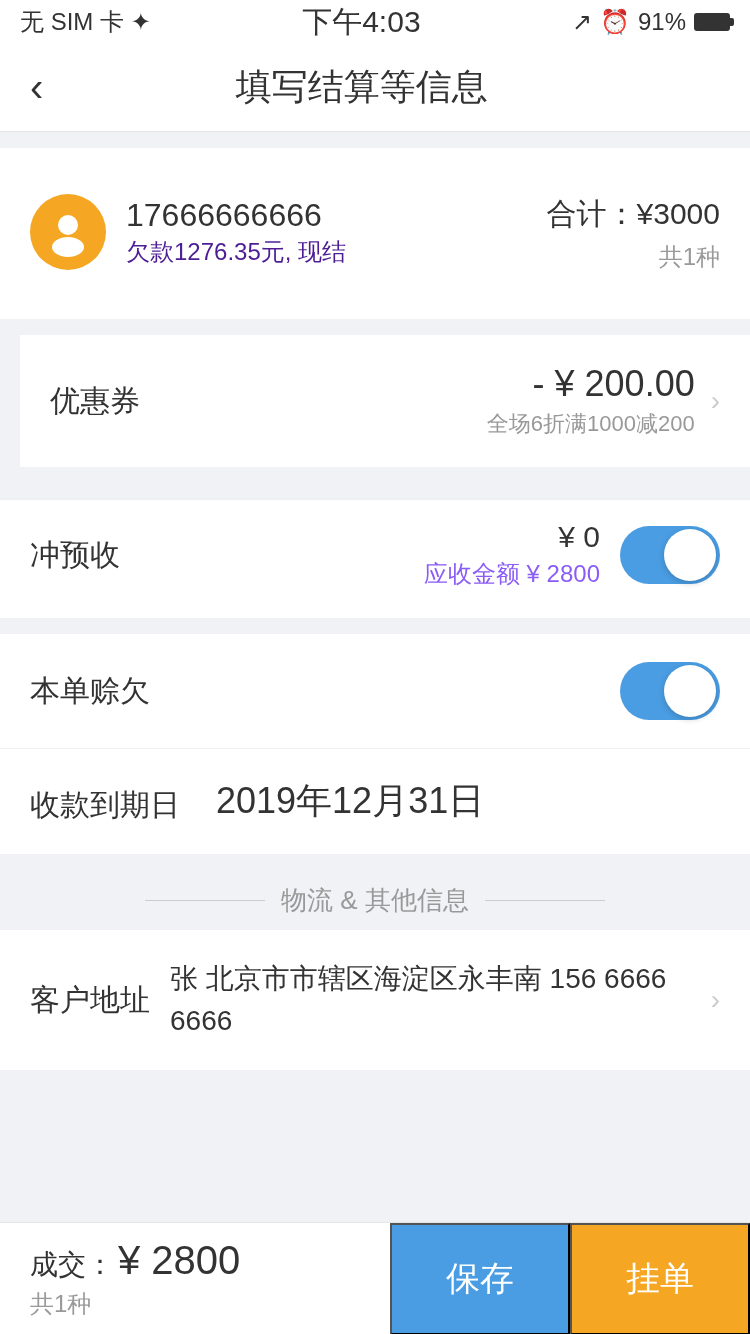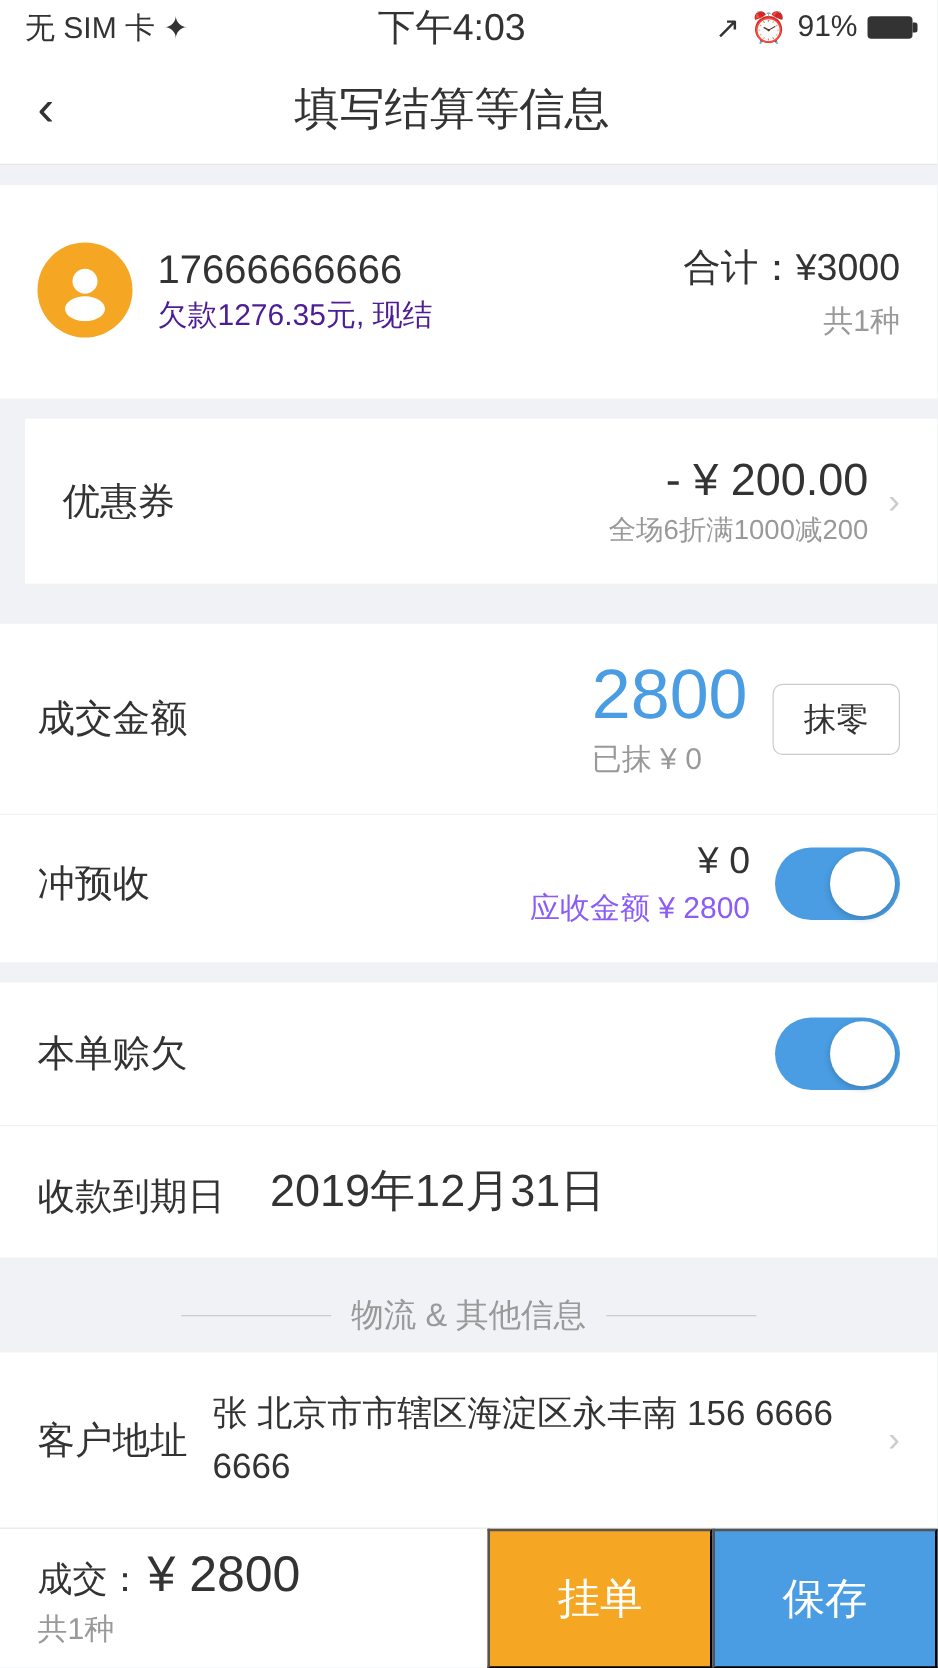--- a/index.html
+++ b/index.html
@@ -327,30 +327,20 @@
           <div class="coupon-desc">全场6折满1000减200</div>
         </div>
         <div class="chevron">›</div>
       </div>
     </div>
   </div>
 
   <div class="divider"></div>
 
   <div class="deal-section">
-    <div class="deal-row">
-      <div class="row-label">成交金额</div>
-      <div class="deal-amount-group">
-        <div>
-          <div class="deal-number">2800</div>
-          <div class="deal-sub">已抹  ¥ 0</div>
-        </div>
-        <button class="round-zero-btn">抹零</button>
-      </div>
-    </div>
 
     <div class="prepay-row">
       <div class="prepay-label">冲预收</div>
       <div class="prepay-right">
         <div class="prepay-values">
           <div class="prepay-amount">¥ 0</div>
           <div class="prepay-sub">应收金额 ¥ 2800</div>
         </div>
         <div class="toggle">
           <div class="toggle-knob"></div>
@@ -400,15 +390,15 @@
 </div>
 
 <div class="bottom-bar">
   <div class="bottom-summary">
     <div style="display:flex;align-items:baseline;gap:4px;">
       <span class="bottom-deal">成交：</span>
       <span class="bottom-deal-amount">¥ 2800</span>
     </div>
     <div class="bottom-count">共1种</div>
   </div>
+  <button class="bottom-btn btn-save">保存</button>
   <button class="bottom-btn btn-pending">挂单</button>
-  <button class="bottom-btn btn-save">保存</button>
 </div>
 
 </body></html>

